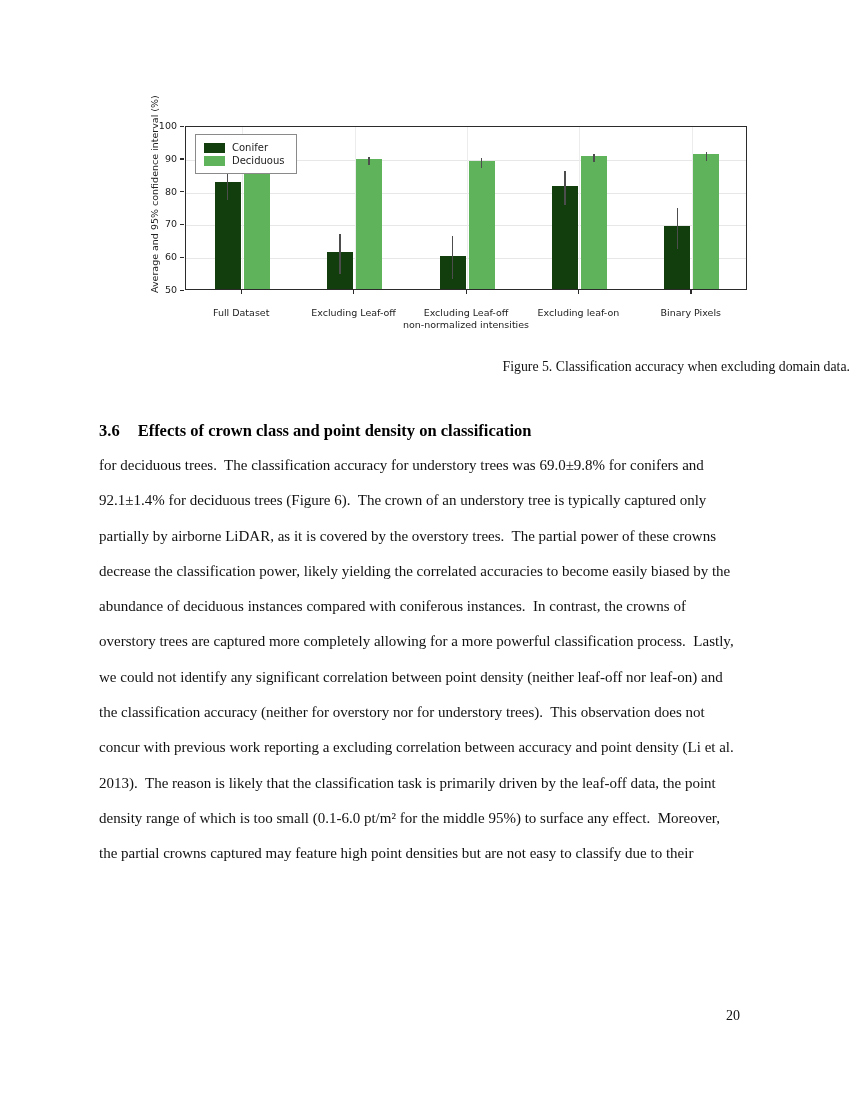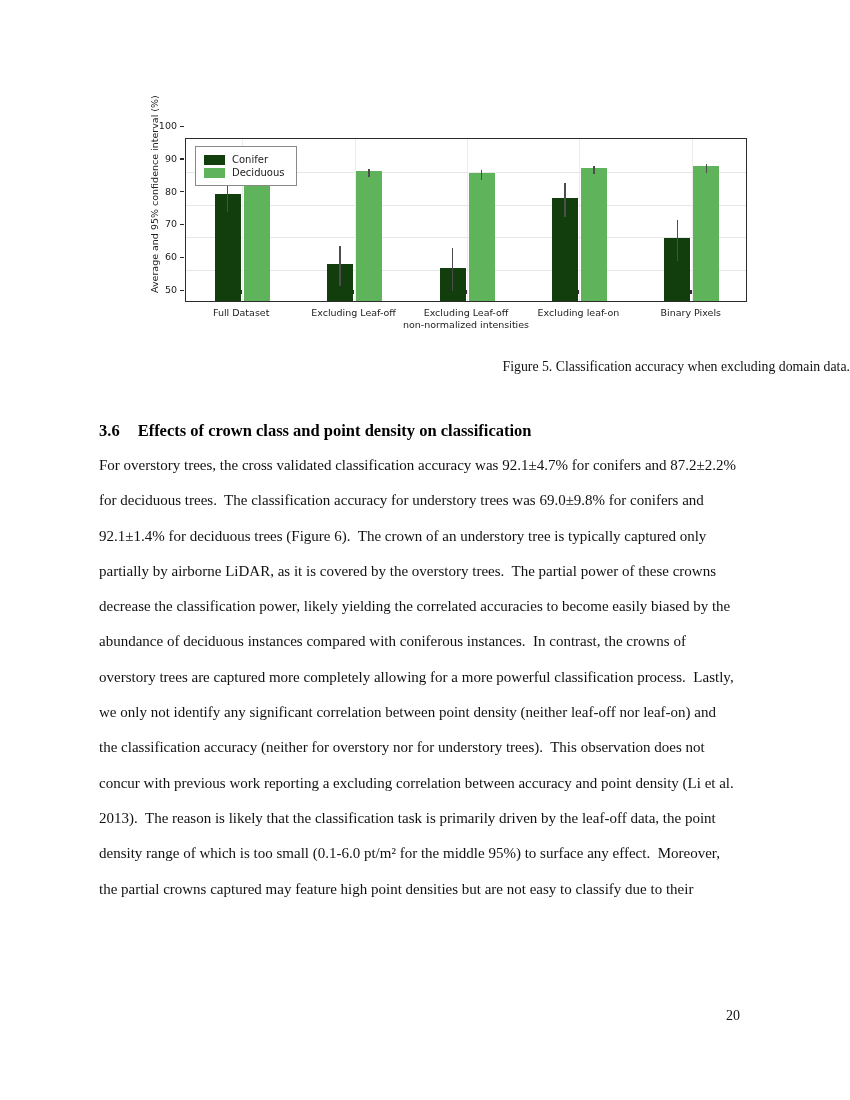--- a/index.html
+++ b/index.html
@@ -16,21 +16,20 @@
 
   
   .chart-figure { position: absolute; left: 0; top: 0; width: 850px; height: 340px; }
 
   .plot-area {
     position: absolute;
     left: 185px; top: 126px;
     width: 562px; height: 164px;
     border: 1.5px solid #2b2b2b;
     background: #ffffff;
-    margin-top: 12px;
   }
   .gridline-h {
     position: absolute; left: 0; width: 100%; height: 0;
     border-top: 1px solid #e7e7e7;
   }
   .gridline-v {
     position: absolute; top: 0; height: 100%; width: 0;
     border-left: 1px solid #ececec;
   }
   .bar { position: absolute; bottom: 0; }
@@ -174,28 +173,27 @@
           <div>Binary Pixels</div>
         </div>
       </div>
   </div>
 
   <div class="figure-caption">Figure 5. Classification accuracy when excluding domain data.</div>
 
   <h2 class="section-heading"><span class="section-number">3.6</span><span>Effects of crown class and point density on classification</span></h2>
 
   <div class="body-text">
-      <div class="body-line">For overstory trees, the cross validated classification accuracy was 92.1±4.7% for conifers and 87.2±2.2%</div>
       <div class="body-line">for deciduous trees.  The classification accuracy for understory trees was 69.0±9.8% for conifers and</div>
       <div class="body-line">92.1±1.4% for deciduous trees (Figure 6).  The crown of an understory tree is typically captured only</div>
       <div class="body-line">partially by airborne LiDAR, as it is covered by the overstory trees.  The partial power of these crowns</div>
       <div class="body-line">decrease the classification power, likely yielding the correlated accuracies to become easily biased by the</div>
       <div class="body-line">abundance of deciduous instances compared with coniferous instances.  In contrast, the crowns of</div>
       <div class="body-line">overstory trees are captured more completely allowing for a more powerful classification process.  Lastly,</div>
-      <div class="body-line">we only not identify any significant correlation between point density (neither leaf-off nor leaf-on) and</div>
+      <div class="body-line">we could not identify any significant correlation between point density (neither leaf-off nor leaf-on) and</div>
       <div class="body-line">the classification accuracy (neither for overstory nor for understory trees).  This observation does not</div>
       <div class="body-line">concur with previous work reporting a excluding correlation between accuracy and point density (Li et al.</div>
       <div class="body-line">2013).  The reason is likely that the classification task is primarily driven by the leaf-off data, the point</div>
       <div class="body-line">density range of which is too small (0.1-6.0 pt/m² for the middle 95%) to surface any effect.  Moreover,</div>
       <div class="body-line">the partial crowns captured may feature high point densities but are not easy to classify due to their</div>
     </div>
 
   <div class="page-number">20</div>
 
 </div>

